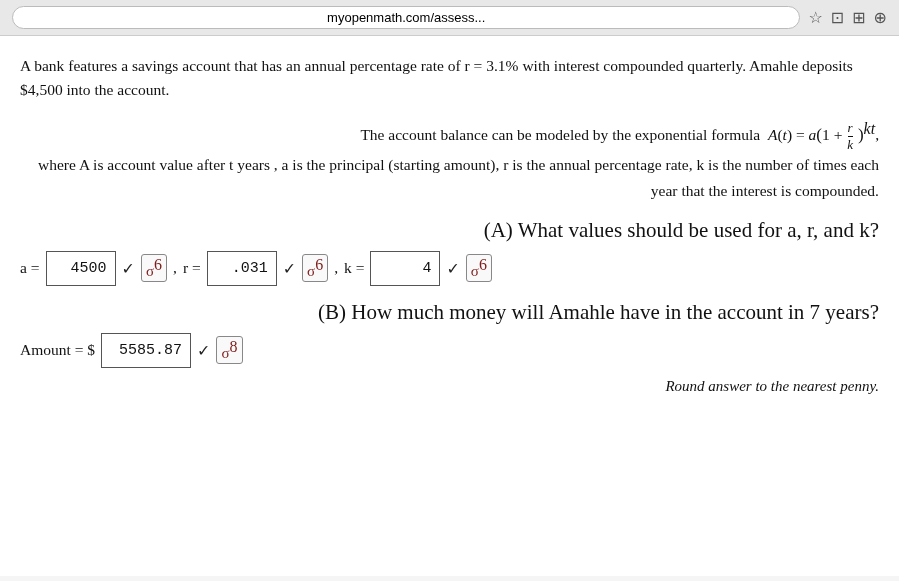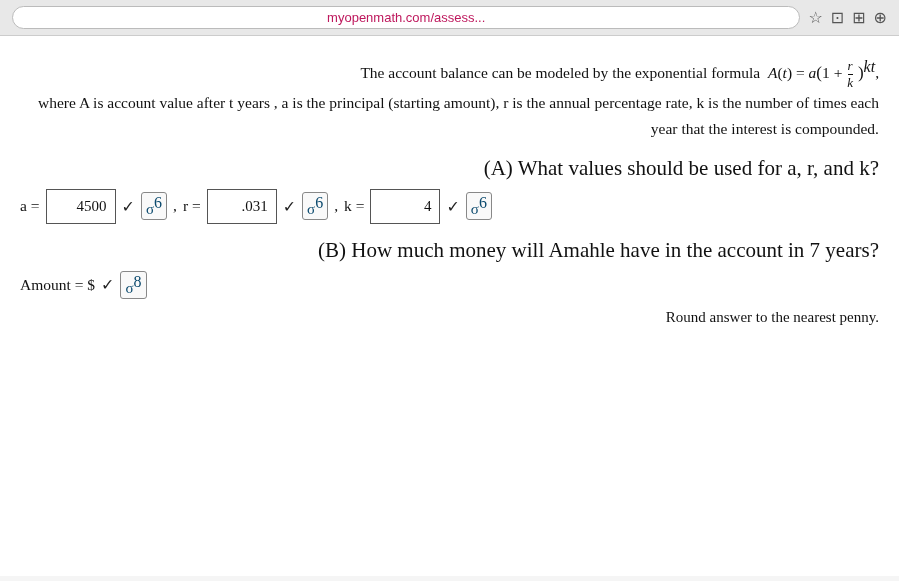--- a/index.html
+++ b/index.html
@@ -20,21 +20,21 @@
       font-size: 13px;
       color: #444;
     }
     .url-bar {
       flex: 1;
       background: white;
       border: 1px solid #bbb;
       border-radius: 12px;
       padding: 3px 12px;
       font-size: 13px;
-      color: #be185d;
+      color: #000000;
       text-align: center;
     }
     .browser-icon {
       font-size: 16px;
       color: #555;
       cursor: pointer;
     }
     .content {
       background: white;
       padding: 18px 20px 20px 20px;
@@ -65,43 +65,44 @@
     }
     .answer-label {
       font-size: 15.5px;
     }
     .answer-box {
       border: 1px solid #555;
       padding: 8px 8px;
       min-width: 70px;
       font-size: 15px;
       background: white;
-      font-family: Liberation Serif, serif;
+      font-family: Liberation Mono, monospace;
       display: inline-block;
     }
     .answer-box-wide {
       min-width: 90px;
     }
     .check-icon {
       color: #222;
       font-size: 16px;
     }
     .sigma-icon {
       font-size: 15px;
-      color: #0c4a6e;
+      color: #7f1d1d;
       border: 1px solid #888;
       border-radius: 3px;
       padding: 1px 4px;
       cursor: pointer;
       background: #f9f9f9;
     }
     .comma {
       font-size: 15.5px;
     }
     .note-italic {
+      font-style: italic;
       font-size: 15px;
       margin-bottom: 10px;
     }
     .section-gap {
       margin-bottom: 14px;
       text-align: right;
     }
     sup {
       font-size: 16px;
       vertical-align: super;
@@ -128,20 +129,21 @@
 <div class="browser-bar">
   <div class="url-bar">myopenmath.com/assess...</div>
   <span class="browser-icon">☆</span>
   <span class="browser-icon">⊡</span>
   <span class="browser-icon">⊞</span>
   <span class="browser-icon">⊕</span>
 </div>
 
 <div class="content">
 
+  <p class="problem-text">A bank features a savings account that has an annual percentage rate of r = 3.1% with interest compounded quarterly. Amahle deposits $4,500 into the account.</p>
 
   <div class="formula-block section-gap">
     <span>The account balance can be modeled by the exponential formula</span>
     <span>
       &nbsp;<span class="math-formula"><i>A</i>(<i>t</i>) = <i>a</i><span style="font-size:17px">(</span>1 +
         <span class="frac">
           <span class="frac-num"><i>r</i></span>
           <span class="frac-den"><i>k</i></span>
         </span>
       <span style="font-size:17px">)</span><sup><i>kt</i></sup>,</span>
@@ -167,20 +169,21 @@
       <span class="answer-box">4</span>
       <span class="check-icon">✓</span>
       <span class="sigma-icon">σ<sup>6</sup></span>
     </div>
   </div>
 
   <div class="section-gap">
     <p class="part-label">(B) How much money will Amahle have in the account in 7 years?</p>
     <div class="answer-row">
       <span class="answer-label">Amount = $</span>
+      <span class="answer-box answer-box-wide">5585.87</span>
       <span class="check-icon">✓</span>
       <span class="sigma-icon">σ<sup>8</sup></span>
     </div>
     <p class="note-italic">Round answer to the nearest penny.</p>
   </div>
 
 
 </div>
 
 </body></html>

